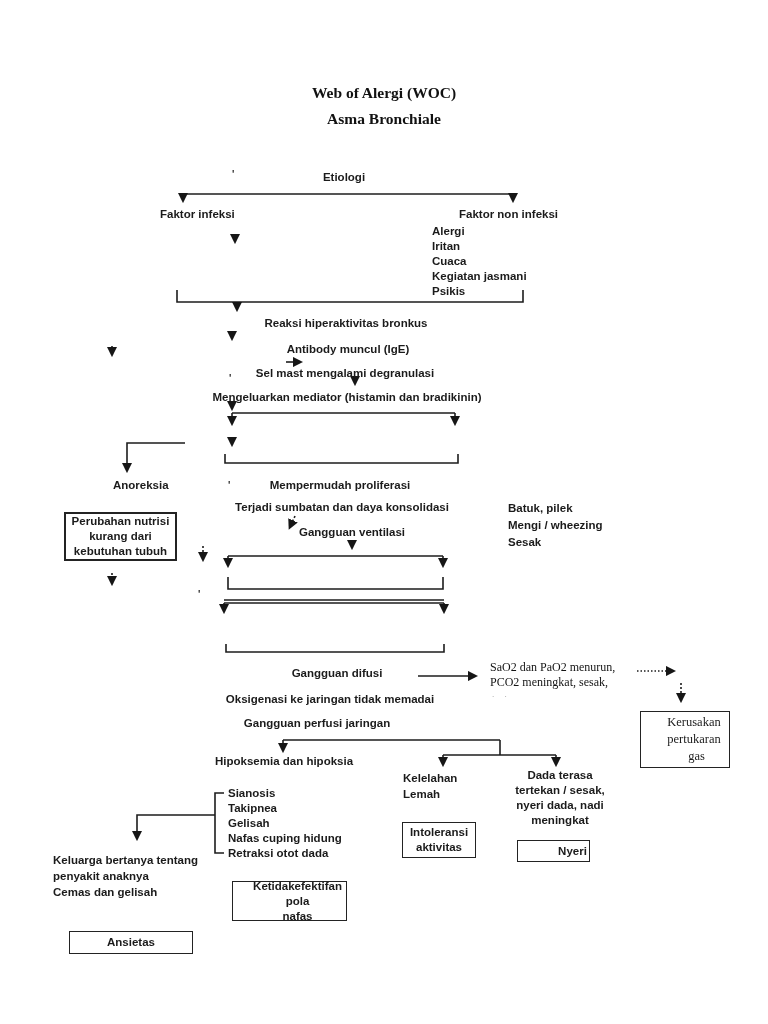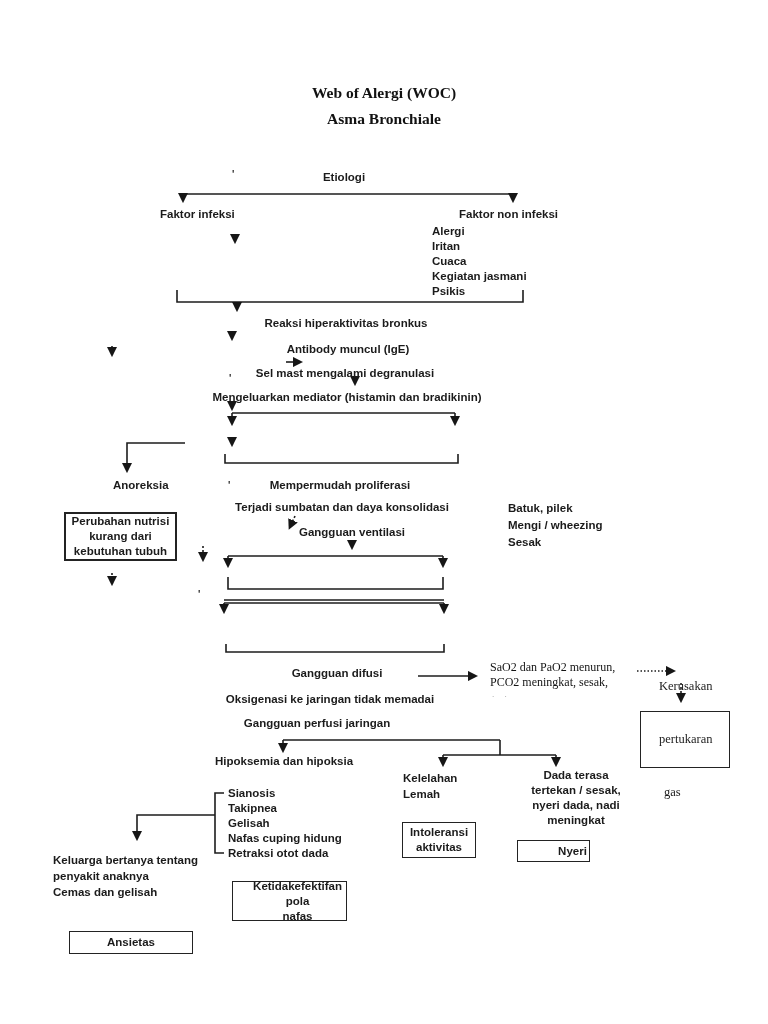--- a/index.html
+++ b/index.html
@@ -4,21 +4,21 @@
 <style>
   html,body{margin:0;padding:0;background:#fff;}
   .page{position:relative;width:768px;height:1024px;background:#ffffff;overflow:hidden;
         font-family:"Liberation Sans",sans-serif;}
   .t{position:absolute;font:600 11.5px/15px "Liberation Sans",sans-serif;color:#1b1b1b;white-space:nowrap;}
   .ctr{transform:translateX(-50%);text-align:center;}
   .ser{font:400 12px/15px "Liberation Serif",serif;color:#141414;}
   .title{position:absolute;font:700 15.5px "Liberation Serif",serif;color:#111;white-space:nowrap;transform:translateX(-50%);}
   .box{position:absolute;border:1.8px solid #232323;display:flex;flex-direction:column;justify-content:center;
        font:600 11.5px/15px "Liberation Sans",sans-serif;color:#1b1b1b;text-align:center;box-sizing:border-box;}
-  .box.serif{font:400 12.5px/17px "Liberation Serif",serif;text-align:left;padding-left:18px;gap:36px;}
+  .box.serif{font:400 12.5px/17px "Liberation Serif",serif;text-align:center;padding-left:18px;}
   .box.serif .indent{margin-left:5px;}
   svg.wires{position:absolute;left:0;top:0;pointer-events:none;}
   .tick{position:absolute;font:600 10px "Liberation Sans",sans-serif;color:#2a2a2a;}
   .faint{position:absolute;font:400 9px "Liberation Serif",serif;color:#9a9a9a;letter-spacing:4px;}
 </style>
 </head>
 <body>
 
 <div class="page">
 
@@ -144,21 +144,21 @@
     <div class="indent">gas</div>
   </div>
 
   <div class="t" style="left:215px;top:754px;">Hipoksemia dan hipoksia</div>
 
   <div class="t" style="left:403px;top:770px;line-height:16px;">
     <div>Kelelahan</div>
     <div>Lemah</div>
   </div>
 
-  <div class="t ctr" style="left:560px;top:768px;margin-left:16px;">
+  <div class="t ctr" style="left:560px;top:768px;">
     <div>Dada terasa</div>
     <div>tertekan / sesak,</div>
     <div>nyeri dada, nadi</div>
     <div>meningkat</div>
   </div>
 
   <div class="t" style="left:228px;top:786px;">
     <div>Sianosis</div>
     <div>Takipnea</div>
     <div>Gelisah</div>

